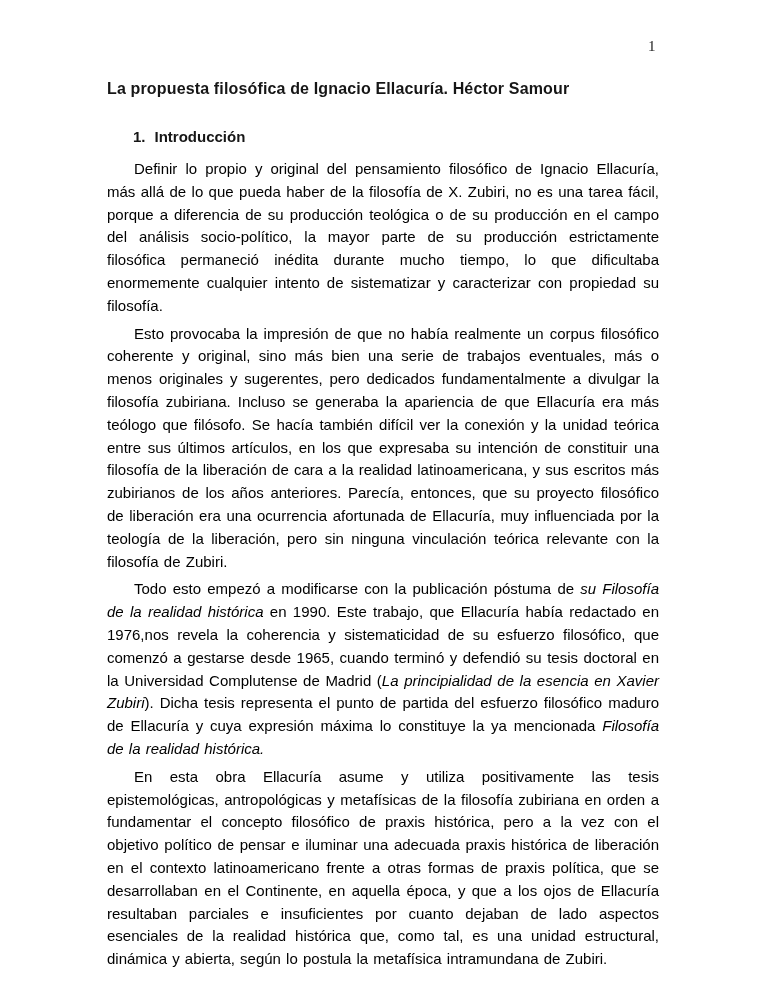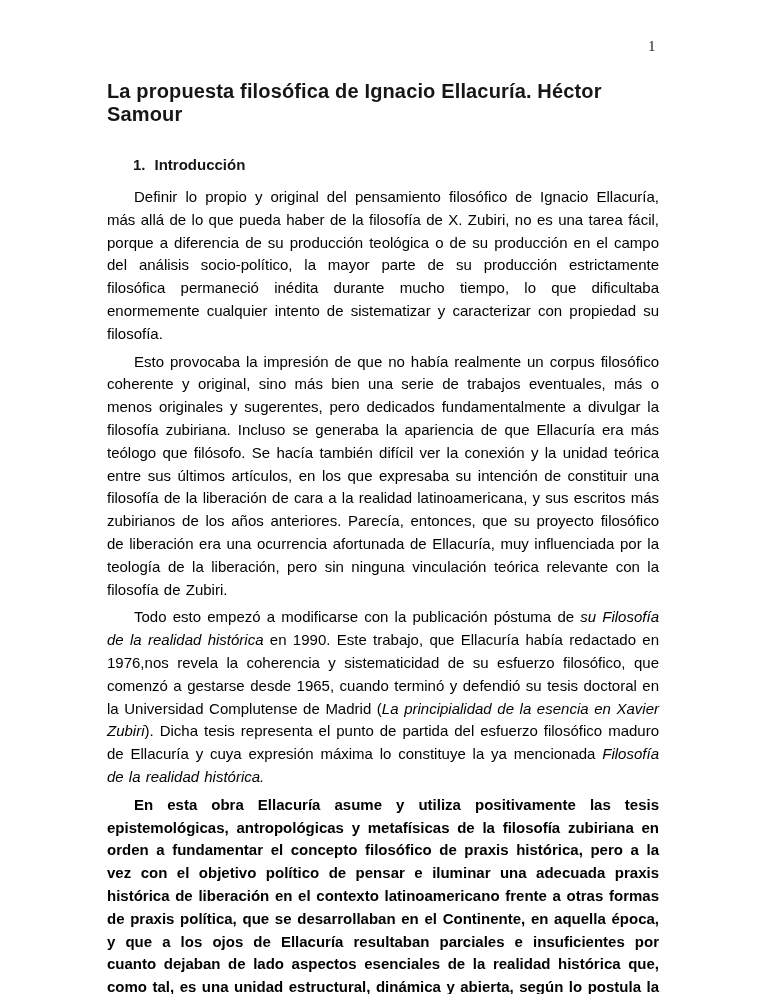--- a/index.html
+++ b/index.html
@@ -24,21 +24,21 @@
     left: 648px;
     font-family: "Liberation Serif", serif;
     font-size: 15px;
     color: #222222;
   }
   .content {
     padding: 80px 109px 0 107px;
   }
   .doc-title {
     margin: 0;
-    font-size: 20px;
+    font-size: 16px;
     font-weight: bold;
     letter-spacing: 0.15px;
     color: #161616;
   }
   .section-heading {
     display: flex;
     align-items: baseline;
     margin: 30px 0 0 26px;
     font-size: 15px;
     font-weight: bold;
@@ -54,21 +54,20 @@
     margin: 0 0 5px 0;
     font-size: 15px;
     line-height: 22.8px;
     text-align: justify;
     text-indent: 27px;
     word-spacing: 1px;
     color: #000000;
   }
   .paragraphs p.para:last-child {
     margin-bottom: 11px;
-    font-weight: bold;
   }
   .paragraphs em {
     font-style: italic;
   }
 </style>
 </head>
 <body>
 
 <div class="page">
 

